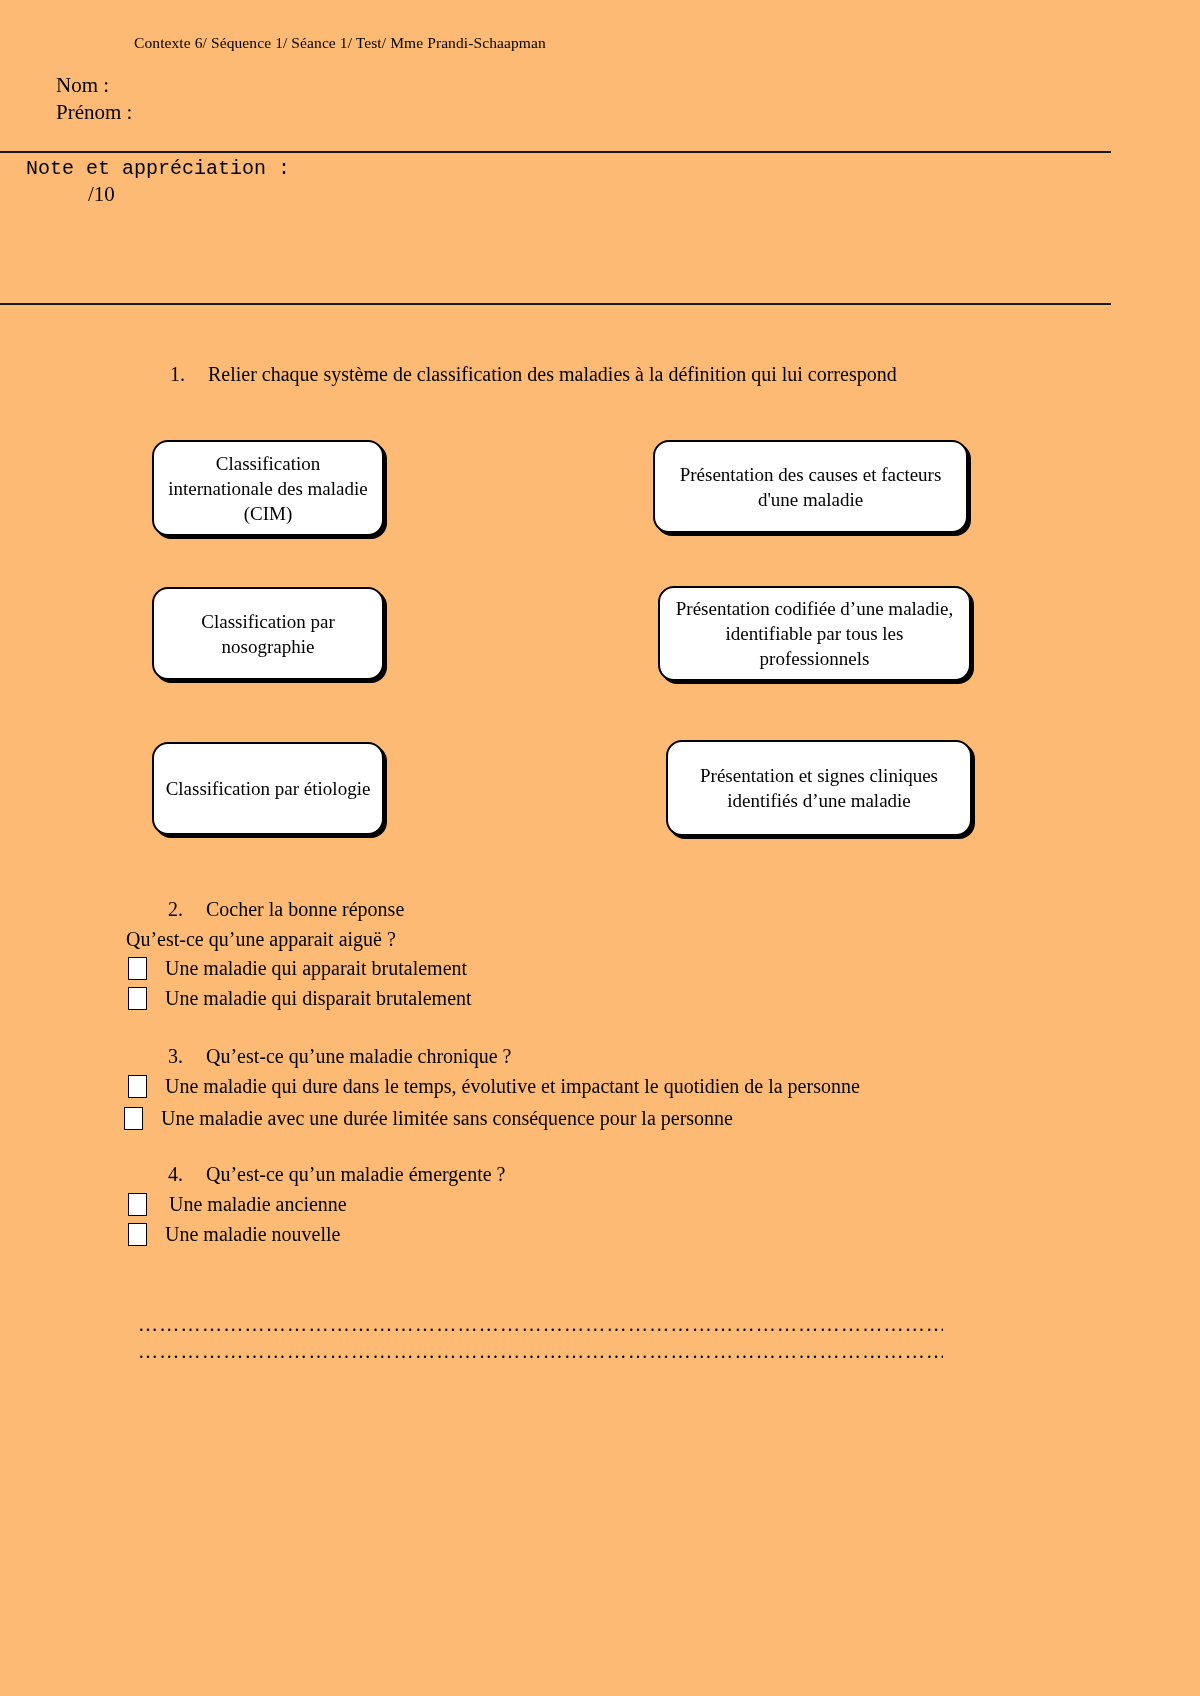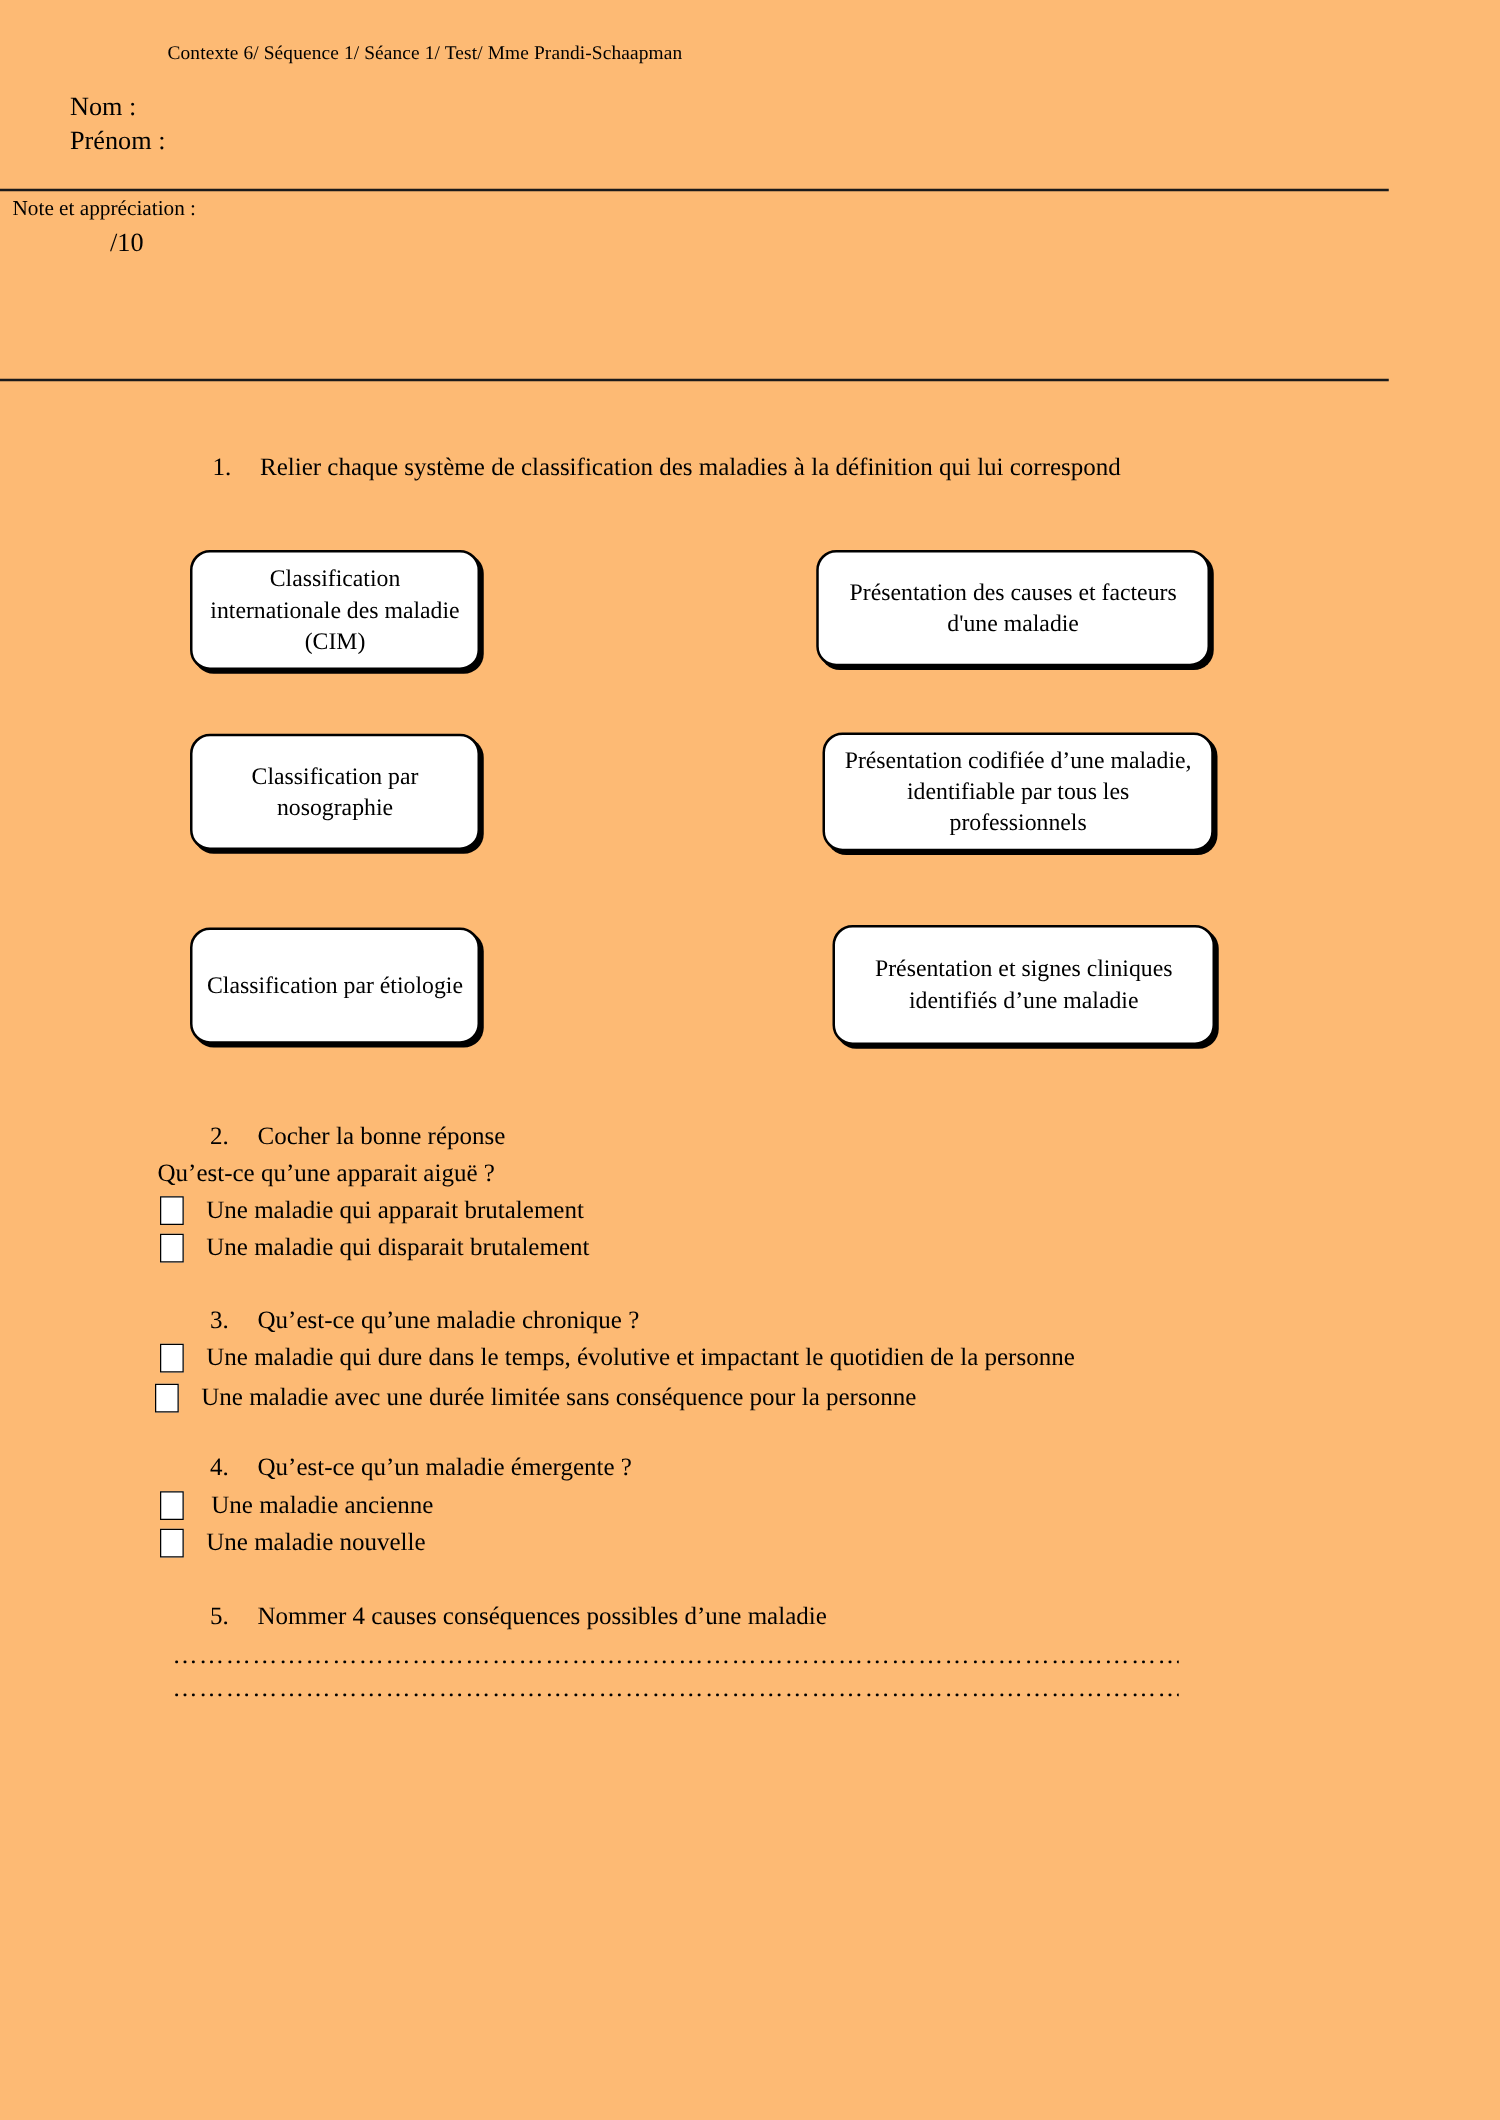--- a/index.html
+++ b/index.html
@@ -50,24 +50,25 @@
     width: 1111px;
     height: 0;
     border-top: 2px solid #1a1a1a;
   }
   .rule-top { top: 151px; }
   .rule-bottom { top: 303px; }
 
   
   .grade-label {
     position: absolute;
-    left: 10px;
+    left: 26px;
     top: 157px;
-    font-size: 17px;
-    white-space: nowrap;
+    font-size: 20px;
+    white-space: nowrap;
+    font-family: Liberation Mono, monospace;
   }
   .grade-value {
     position: absolute;
     left: 88px;
     top: 182px;
     font-size: 21px;
     white-space: nowrap;
   }
 
   
@@ -209,19 +210,16 @@
   </div>
   <div class="cb-row" style="left:128px; top:1193px;">
     <span class="cb-box gap"></span>
     <span class="cb-label">Une maladie ancienne</span>
   </div>
   <div class="cb-row" style="left:128px; top:1223px;">
     <span class="cb-box"></span>
     <span class="cb-label">Une maladie nouvelle</span>
   </div>
 
-  <div class="q-line" style="left:168px; top:1282px;">
-    <span class="q-num">5.</span><span>Nommer 4 causes conséquences possibles d’une maladie</span>
-  </div>
   <div class="dots" style="left:138px; top:1313px; width:805px;">……………………………………………………………………………………………………………………</div>
   <div class="dots" style="left:138px; top:1340px; width:805px;">……………………………………………………………………………………………………………………</div>
 
 </div>
 
 </body></html>

